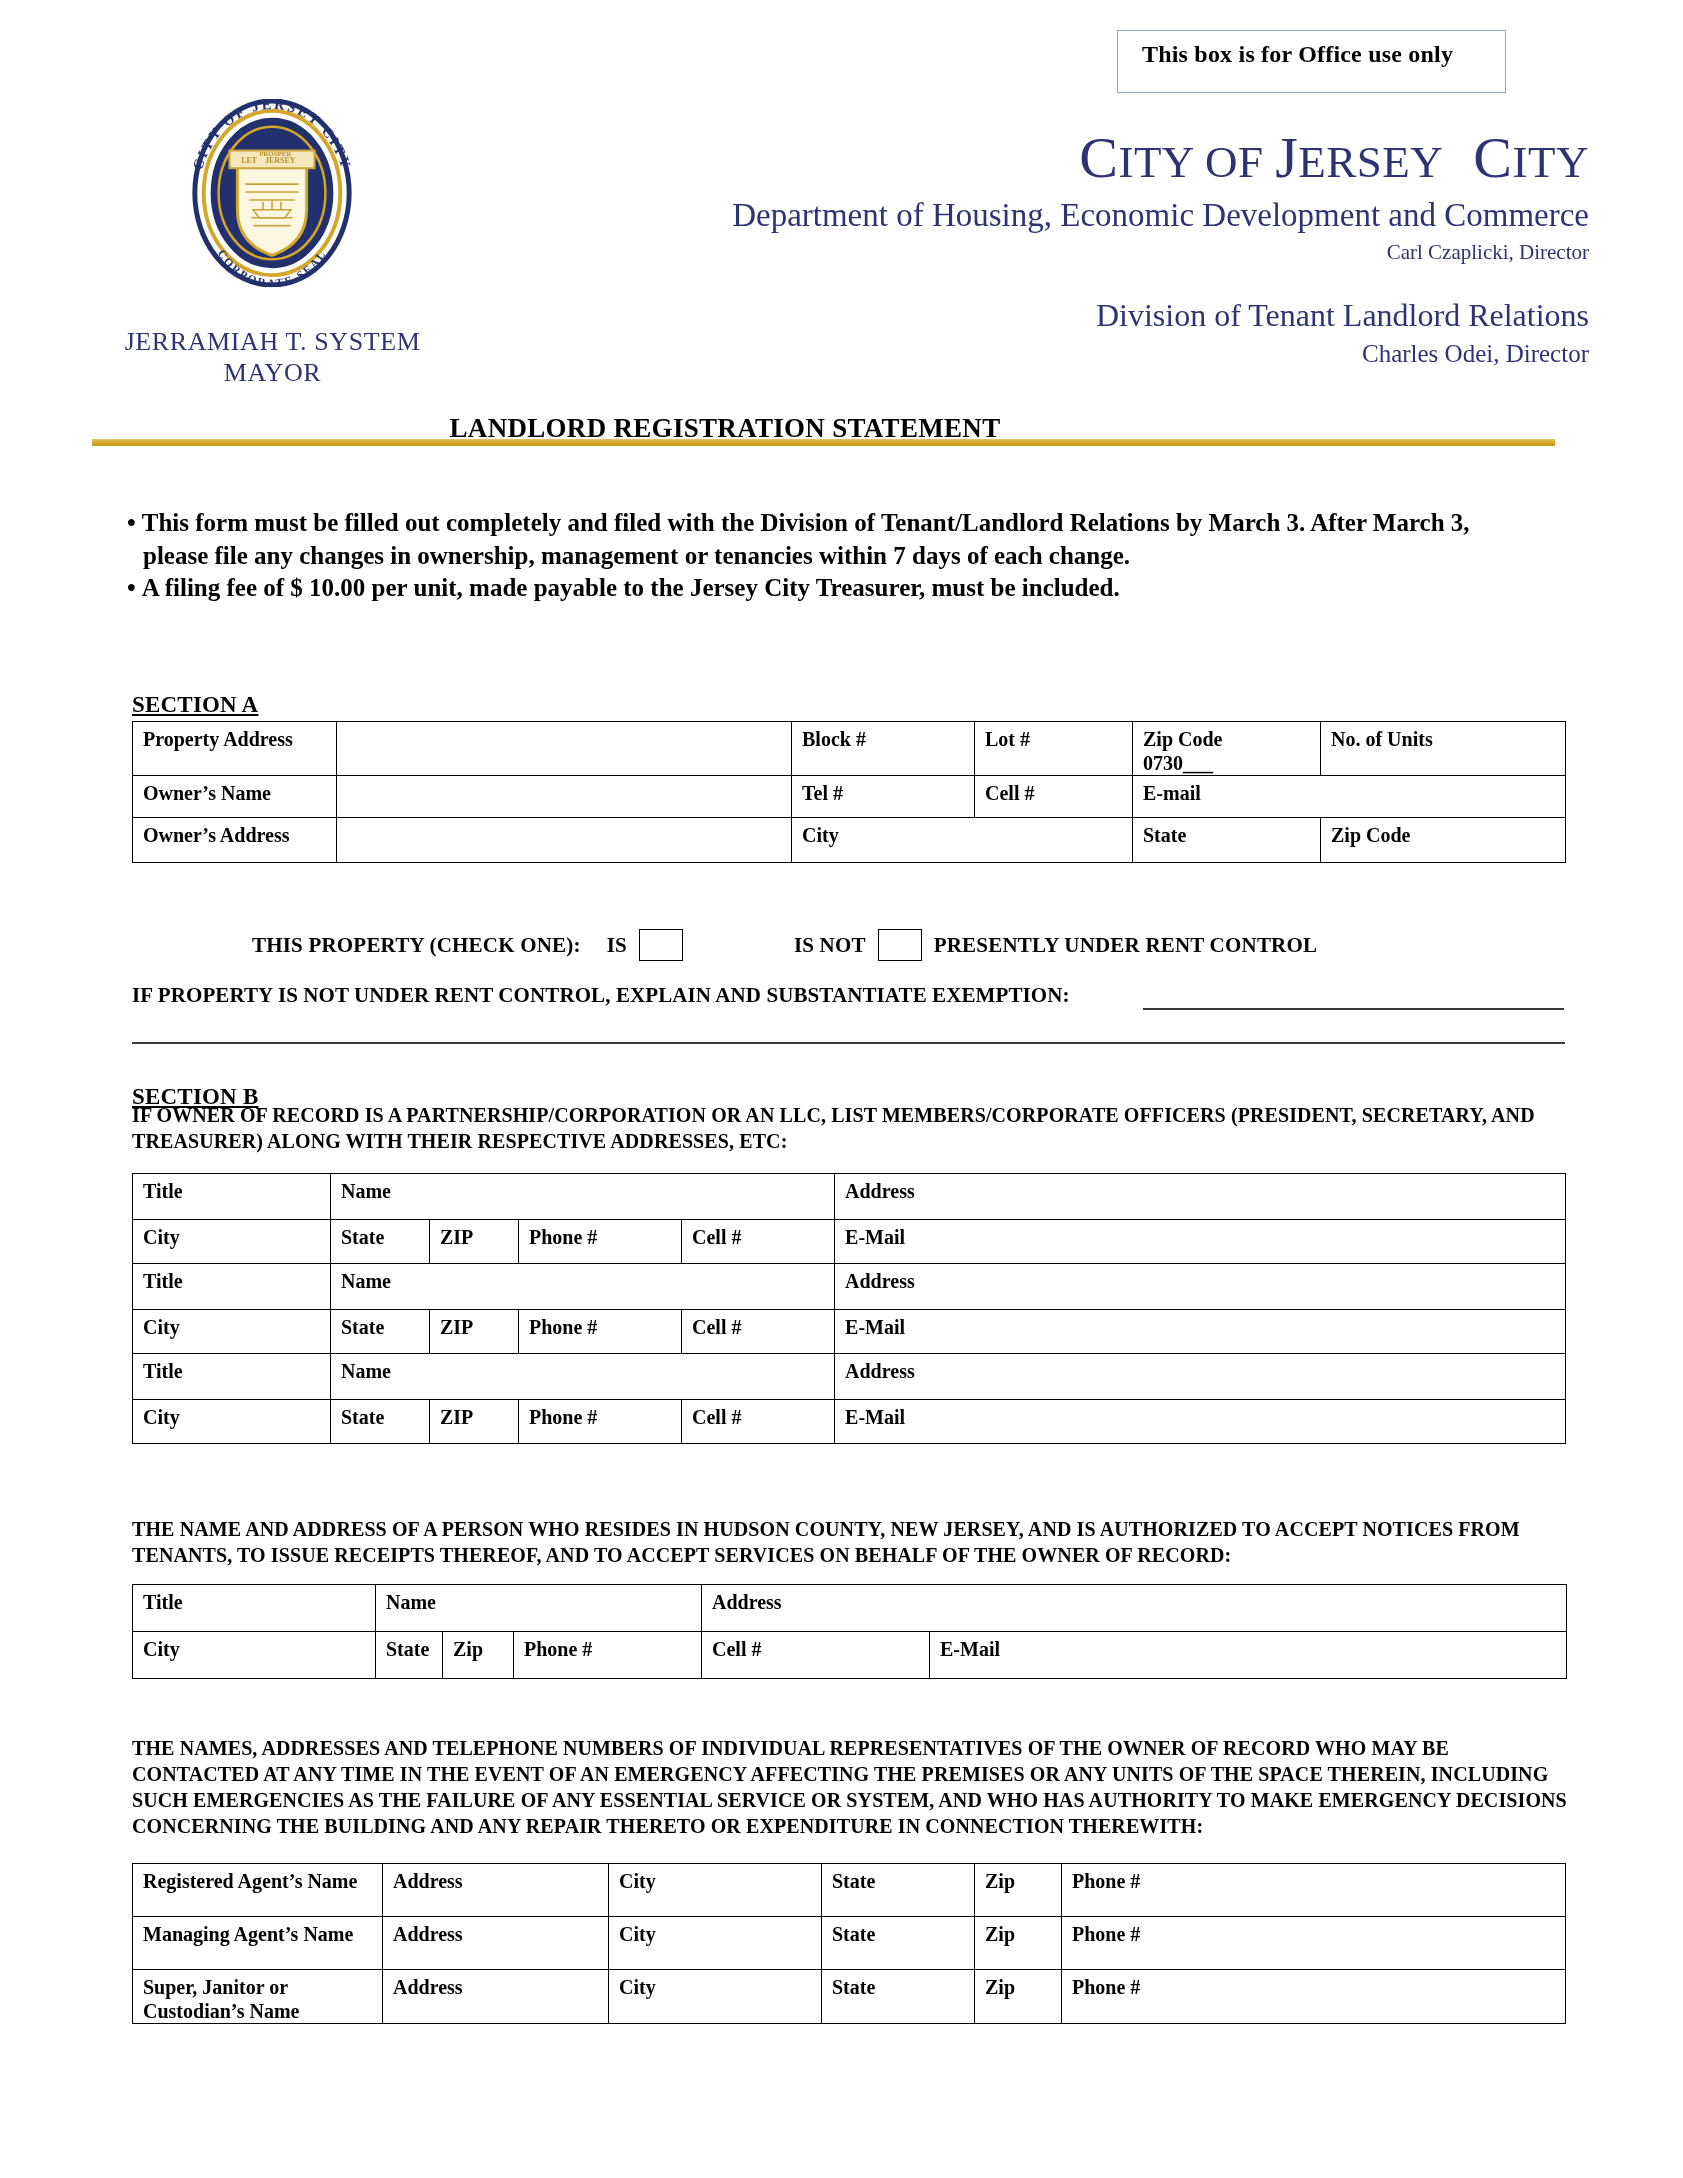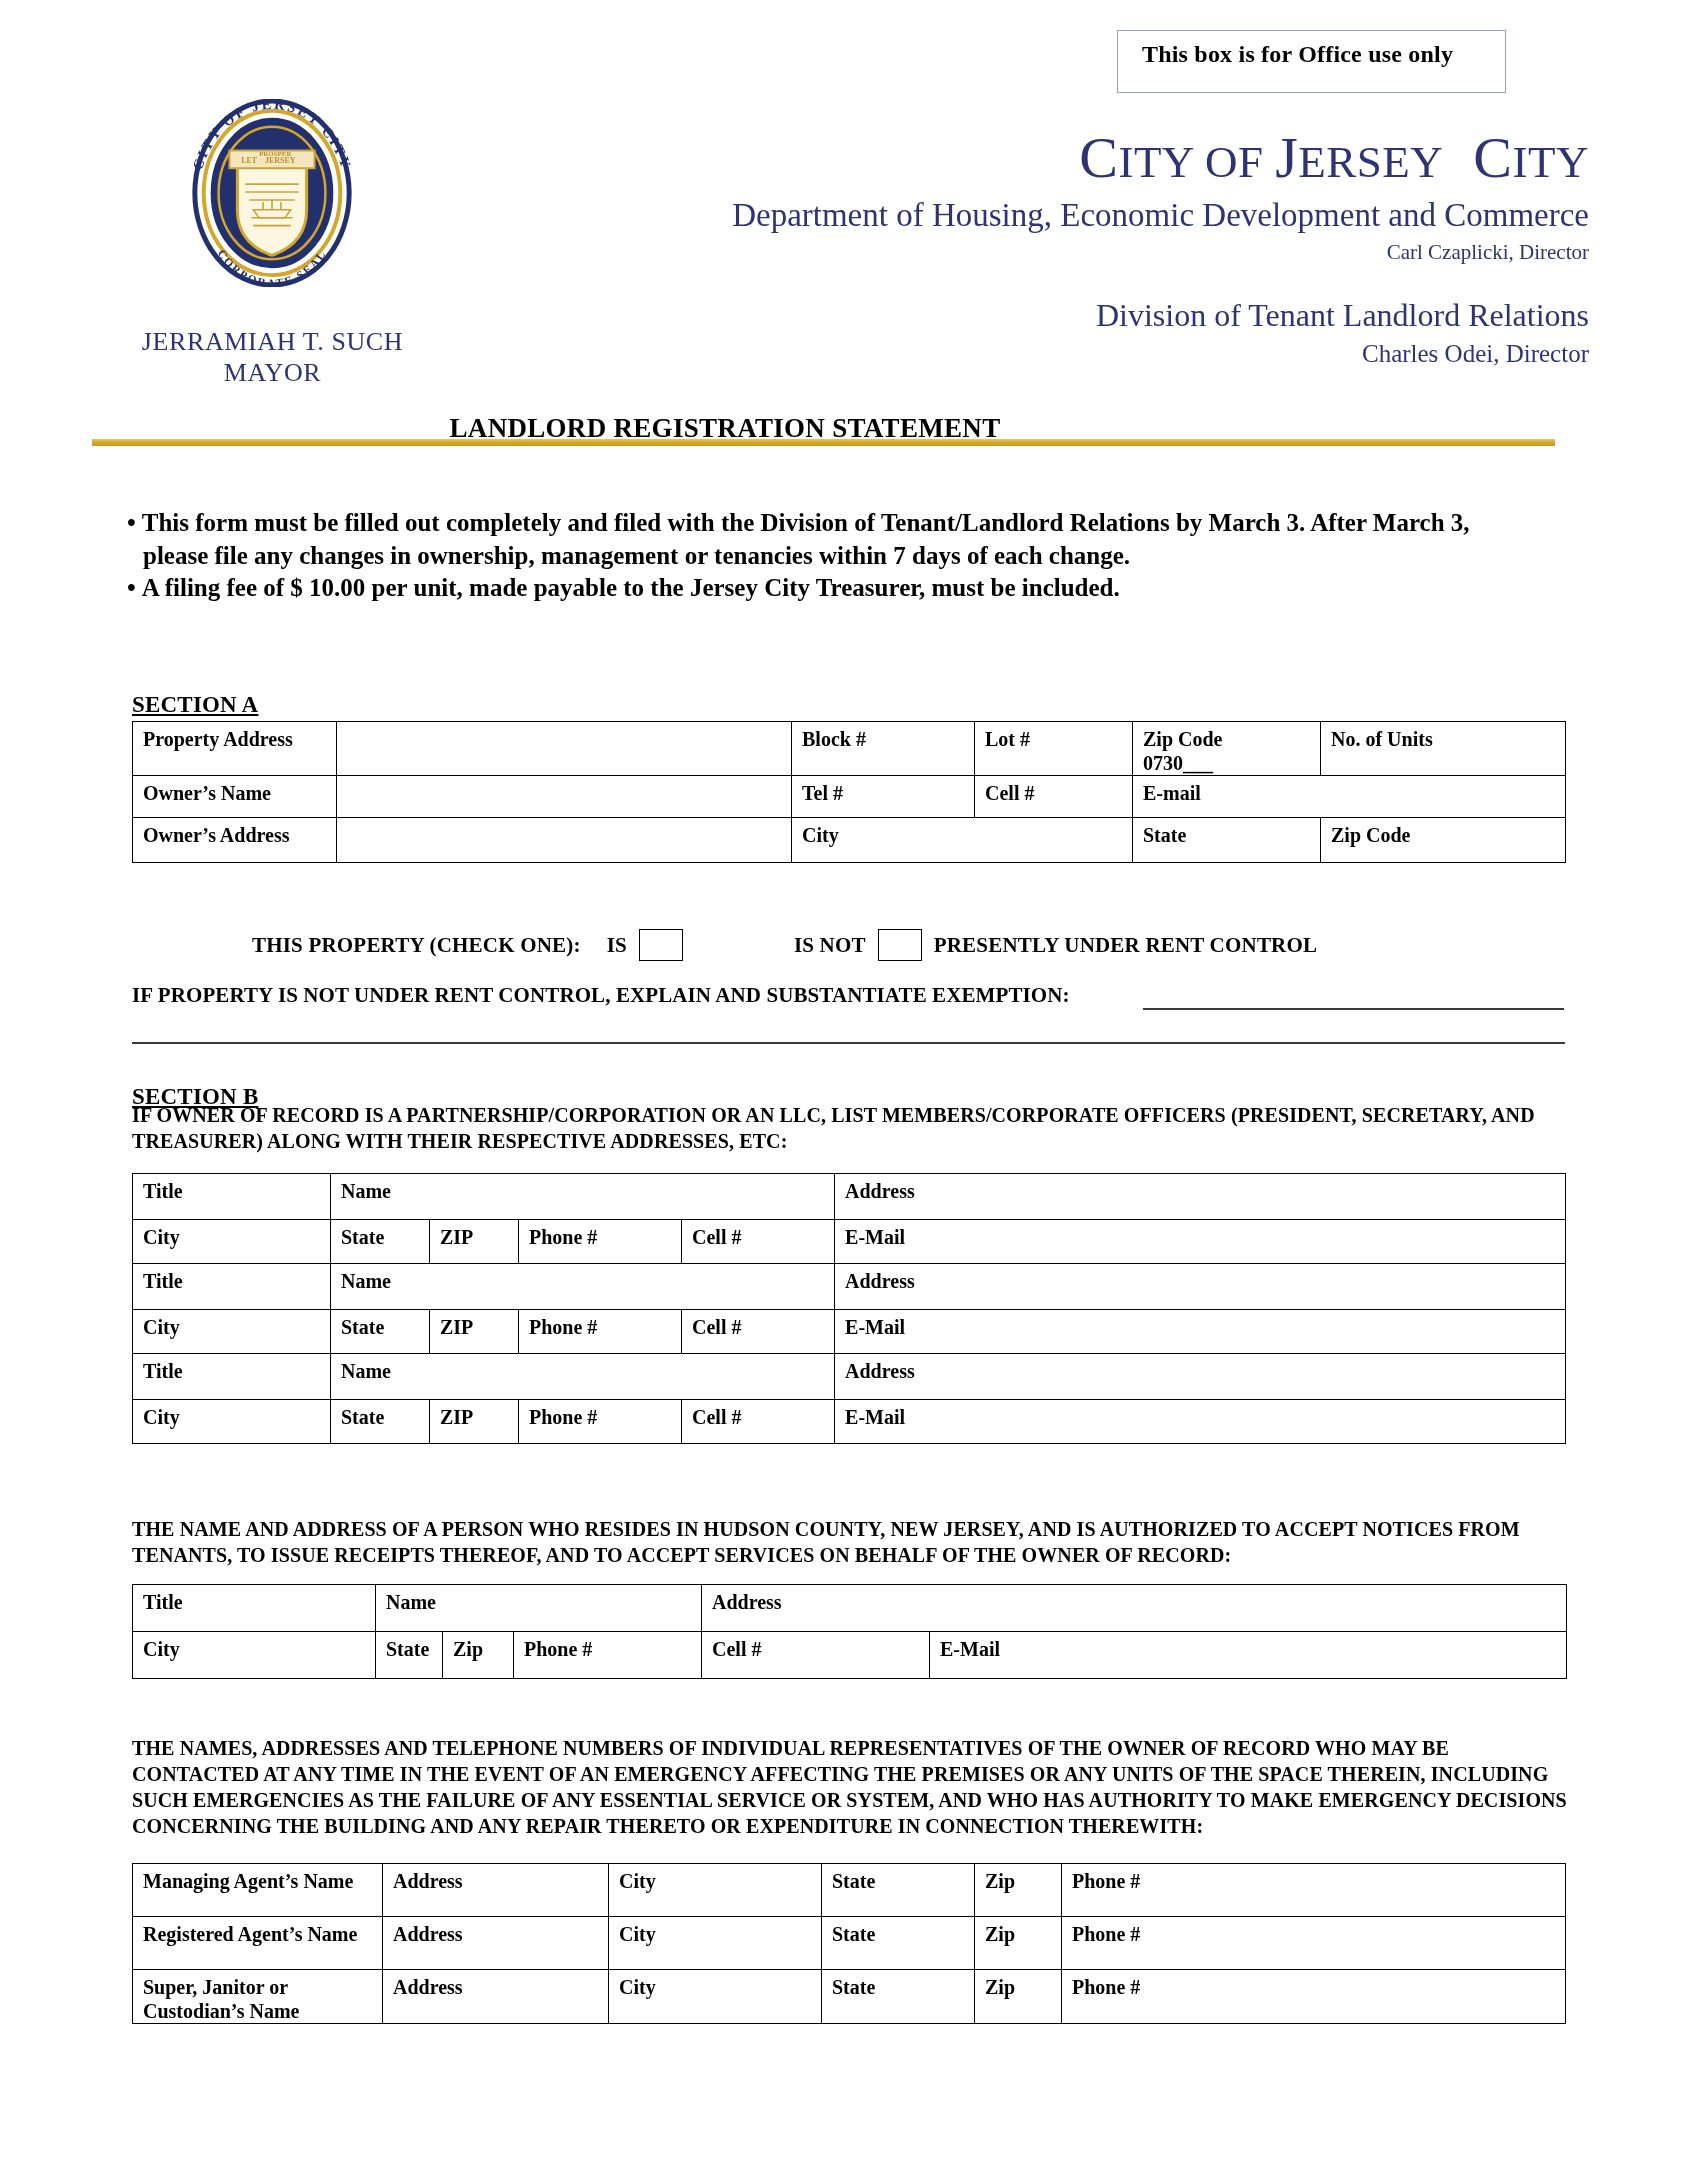--- a/index.html
+++ b/index.html
@@ -294,21 +294,21 @@
       <g fill="#23306e" font-family="Liberation Serif, serif" font-size="14.5" font-weight="bold" letter-spacing="2.4">
         <text><textPath href="#arcTop" startOffset="50%" text-anchor="middle">CITY OF JERSEY CITY</textPath></text>
       </g>
       <g fill="#23306e" font-family="Liberation Serif, serif" font-size="11.5" font-weight="bold" letter-spacing="2.2">
         <text><textPath href="#arcBot" startOffset="50%" text-anchor="middle">CORPORATE SEAL</textPath></text>
       </g>
     </svg>
   </div>
 
   <div class="mayor-block">
-    <div class="mayor-name">JERRAMIAH T. SUCH</div>
+    <div class="mayor-name">JERRAMIAH T. SYSTEM</div>
     <div class="mayor-title">MAYOR</div>
   </div>
 
   <div class="masthead">
     <div class="city-title">
       <span class="cap">C</span><span class="sm">ITY</span><span class="sm"> OF </span><span class="cap">J</span><span class="sm">ERSEY</span><span class="cap">&nbsp; C</span><span class="sm">ITY</span>
     </div>
     <div class="dept-line">Department of Housing, Economic Development and Commerce</div>
     <div class="dept-director">Carl Czaplicki, Director</div>
     <div class="division-line">Division of Tenant Landlord Relations</div>
@@ -471,29 +471,29 @@
     <colgroup>
       <col style="width:250px">
         <col style="width:226px">
         <col style="width:213px">
       <col style="width:153px">
         <col style="width:87px">
         <col style="width:504px">
     </colgroup>
     <tbody>
         <tr style="height:53px;">
+      <td>Registered Agent’s Name</td>
+      <td>Address</td>
+      <td>City</td>
+      <td>State</td>
+      <td>Zip</td>
+      <td>Phone #</td>
+    </tr>
+    <tr style="height:53px;">
       <td>Managing Agent’s Name</td>
-      <td>Address</td>
-      <td>City</td>
-      <td>State</td>
-      <td>Zip</td>
-      <td>Phone #</td>
-    </tr>
-    <tr style="height:53px;">
-      <td>Registered Agent’s Name</td>
       <td>Address</td>
       <td>City</td>
       <td>State</td>
       <td>Zip</td>
       <td>Phone #</td>
     </tr>
     <tr style="height:53px;">
       <td>Super, Janitor or Custodian’s Name</td>
       <td>Address</td>
       <td>City</td>

